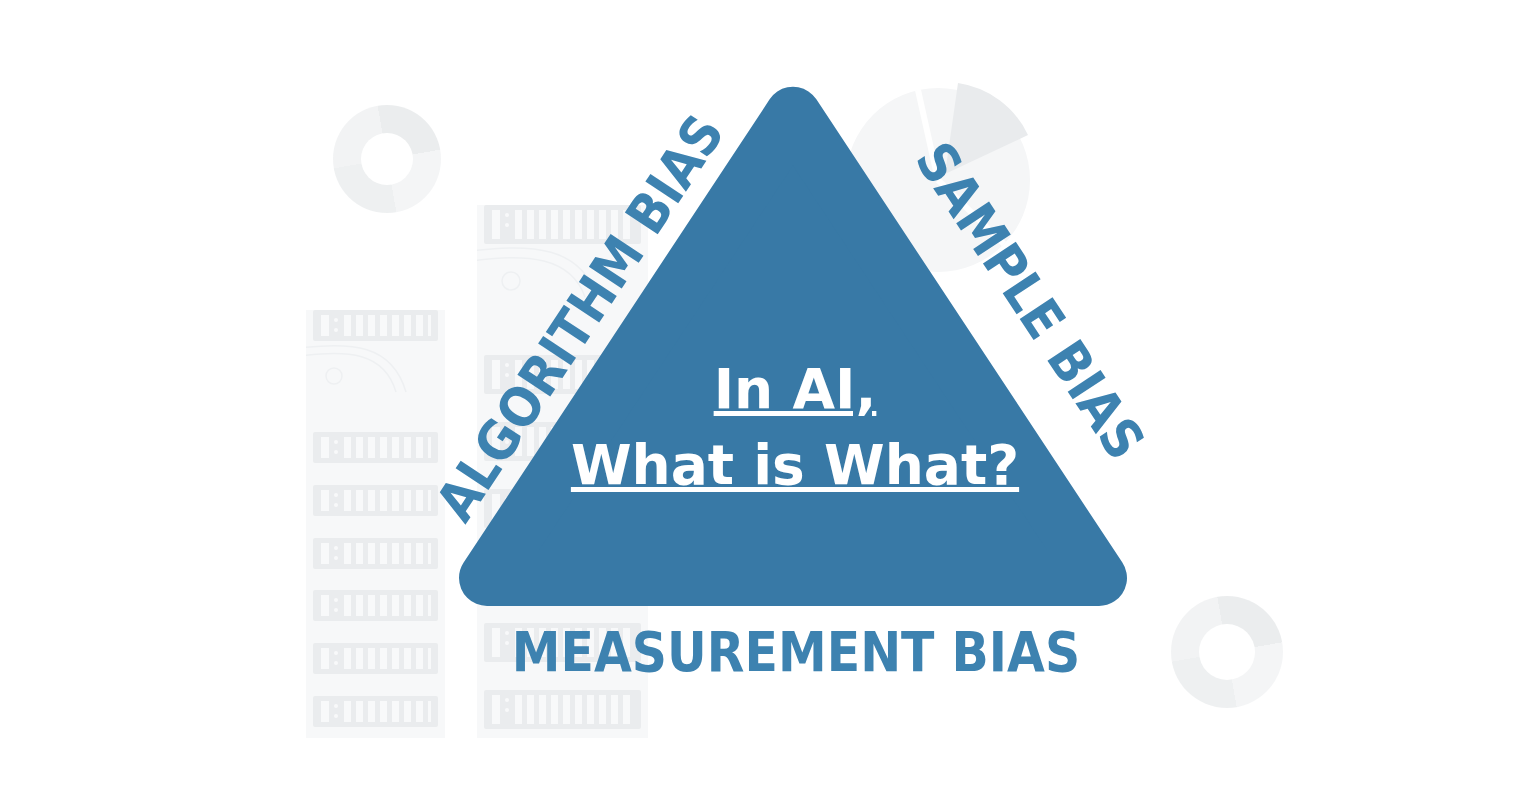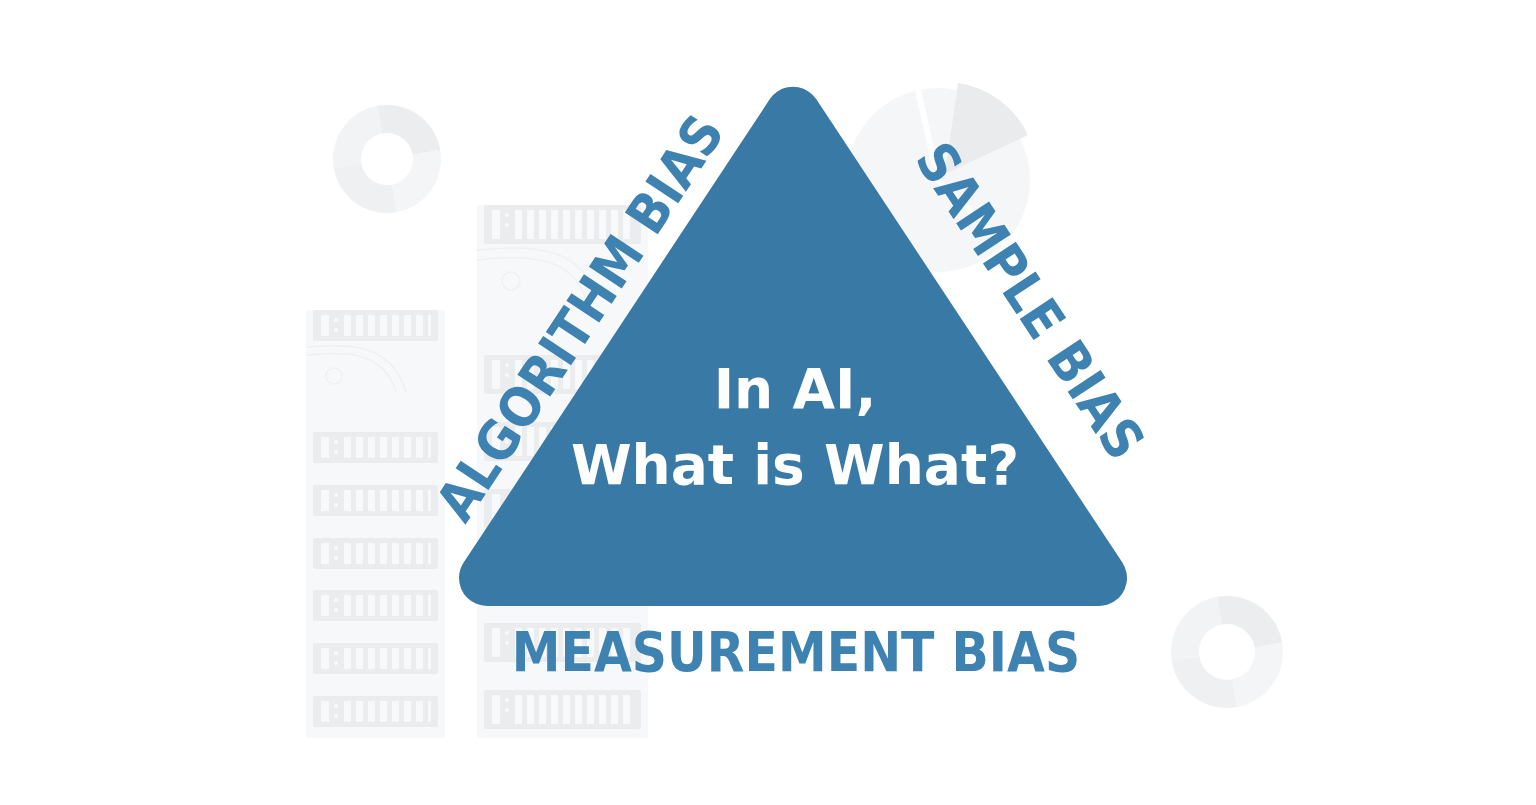--- a/index.html
+++ b/index.html
@@ -50,21 +50,21 @@
   .tri-path{fill:var(--tri);stroke:var(--tri);stroke-width:56;stroke-linejoin:round;}
 
   
   .edge-label{position:absolute;font-weight:bold;color:var(--label-blue);white-space:nowrap;
               font-size:54px;letter-spacing:0px;}
   #label-left{left:580px;top:318px;transform:translate(-50%,-50%) rotate(-56.5deg) scaleX(0.9);}
   #label-right{left:1030px;top:301px;transform:translate(-50%,-50%) rotate(56.5deg) scaleX(0.9);}
   #label-bottom{left:796px;top:652px;font-size:55px;transform:translate(-50%,-50%) scaleX(0.89);}
   .title{position:absolute;left:795px;top:352px;transform:translateX(-50%);
          color:var(--title-color);font-weight:bold;font-size:55px;line-height:1.38;
-         text-align:center;white-space:nowrap;}
+         text-align:center;white-space:nowrap;text-decoration:underline;}
 </style>
 </head>
 <body>
 
 <div class="stage">
 
   <div class="rack" id="rack-left">
     <div class="vent"></div>
     <svg class="cables" style="left:0;top:26px" width="139" height="60" viewBox="0 0 139 60">
       <path d="M -6 12 C 45 6 86 8 100 56" fill="none" stroke="#eef0f2" stroke-width="1.5"></path>

